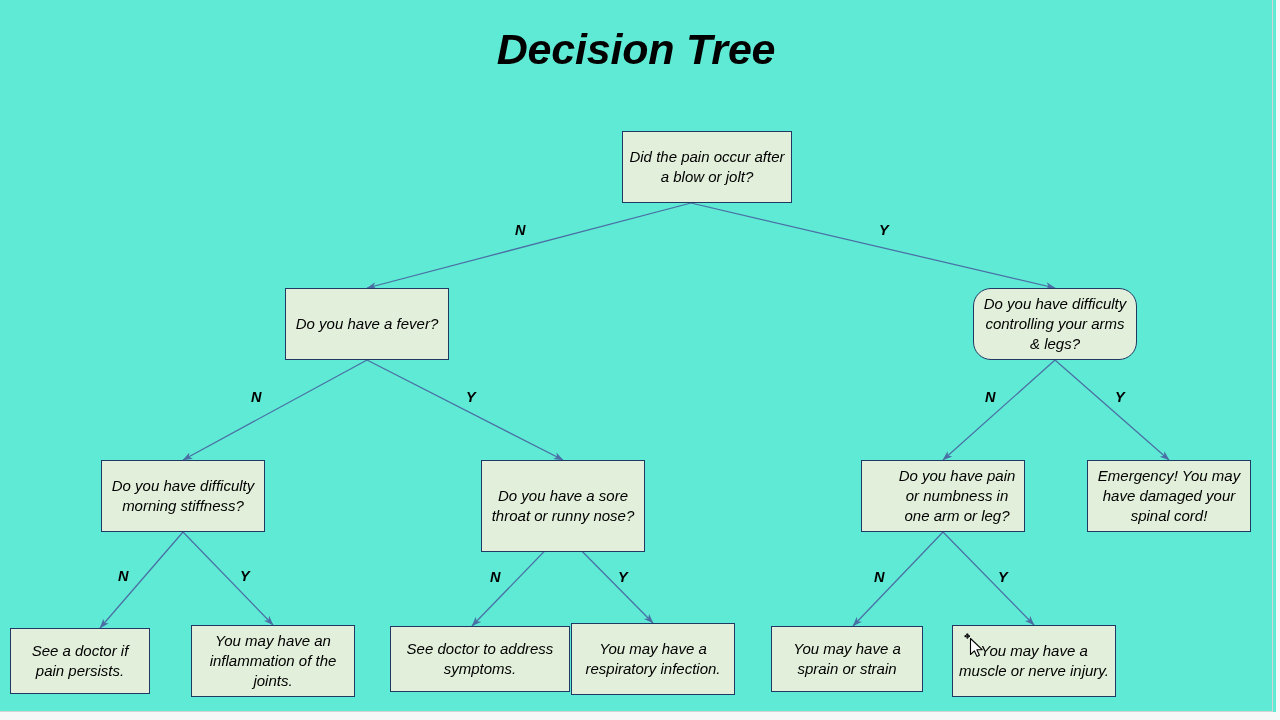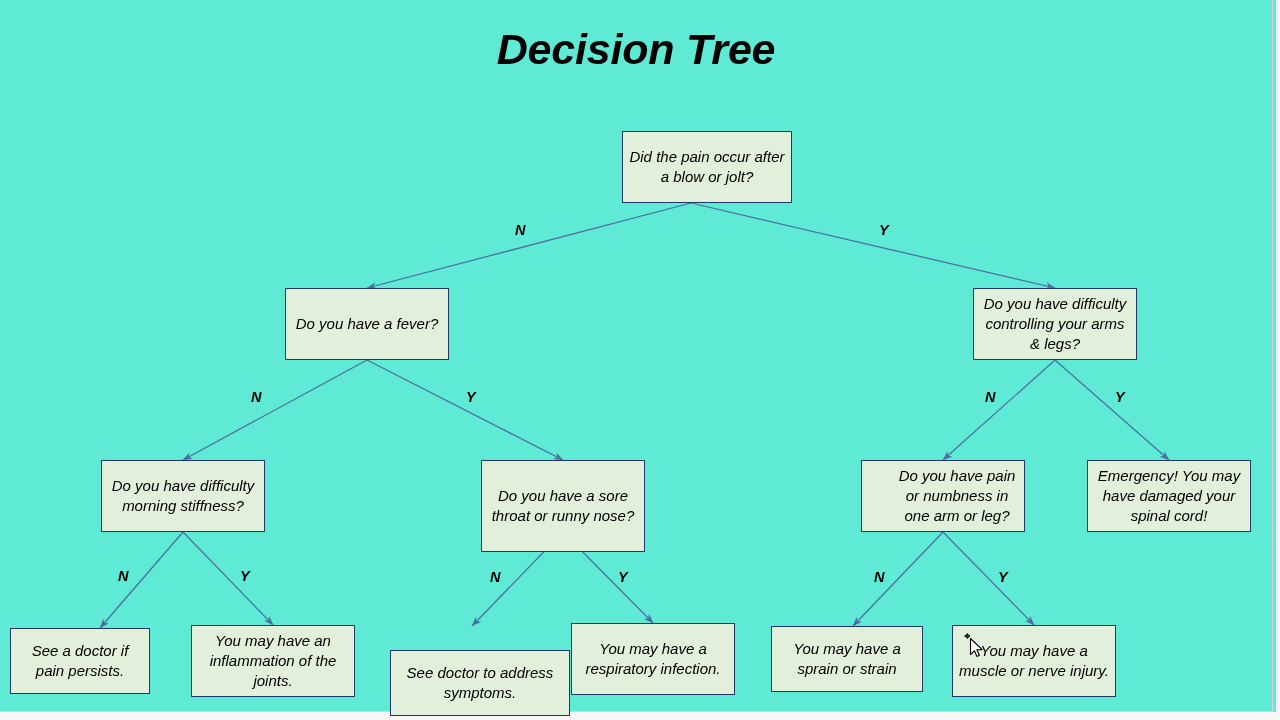--- a/index.html
+++ b/index.html
@@ -136,42 +136,42 @@
       </g>
   </svg>
 
   <div id="node-layer">
       <div class="node" style="left: 610px; top: 131px; width: 170px; height: 72px; margin-left: 12px;">
         <span>Did the pain occur after a blow or jolt?</span>
       </div>
       <div class="node" style="left: 285px; top: 288px; width: 164px; height: 72px;">
         <span>Do you have a fever?</span>
       </div>
-      <div class="node" style="left: 973px; top: 288px; width: 164px; height: 72px;">
+      <div class="node" style="left: 973px; top: 288px; width: 164px; height: 72px; border-radius: 18px;">
         <span>Do you have difficulty controlling your arms &amp; legs?</span>
       </div>
       <div class="node" style="left: 101px; top: 460px; width: 164px; height: 72px;">
         <span>Do you have difficulty morning stiffness?</span>
       </div>
       <div class="node" style="left: 481px; top: 460px; width: 164px; height: 92px;">
         <span>Do you have a sore throat or runny nose?</span>
       </div>
       <div class="node" style="left: 861px; top: 460px; width: 164px; height: 72px; padding-left: 33px;">
         <span>Do you have pain or numbness in one arm or leg?</span>
       </div>
       <div class="node" style="left: 1087px; top: 460px; width: 164px; height: 72px;">
         <span>Emergency! You may have damaged your spinal cord!</span>
       </div>
       <div class="node" style="left: 10px; top: 628px; width: 140px; height: 66px;">
         <span>See a doctor if pain persists.</span>
       </div>
       <div class="node" style="left: 191px; top: 625px; width: 164px; height: 72px;">
         <span>You may have an inflammation of the joints.</span>
       </div>
-      <div class="node" style="left: 390px; top: 626px; width: 180px; height: 66px; margin-top: 24px;">
+      <div class="node" style="left: 390px; top: 626px; width: 180px; height: 66px;">
         <span>See doctor to address symptoms.</span>
       </div>
       <div class="node" style="left: 571px; top: 623px; width: 164px; height: 72px;">
         <span>You may have a respiratory infection.</span>
       </div>
       <div class="node" style="left: 771px; top: 626px; width: 152px; height: 66px;">
         <span>You may have a sprain or strain</span>
       </div>
       <div class="node" style="left: 952px; top: 625px; width: 164px; height: 72px;">
         <span>You may have a muscle or nerve injury.</span>

